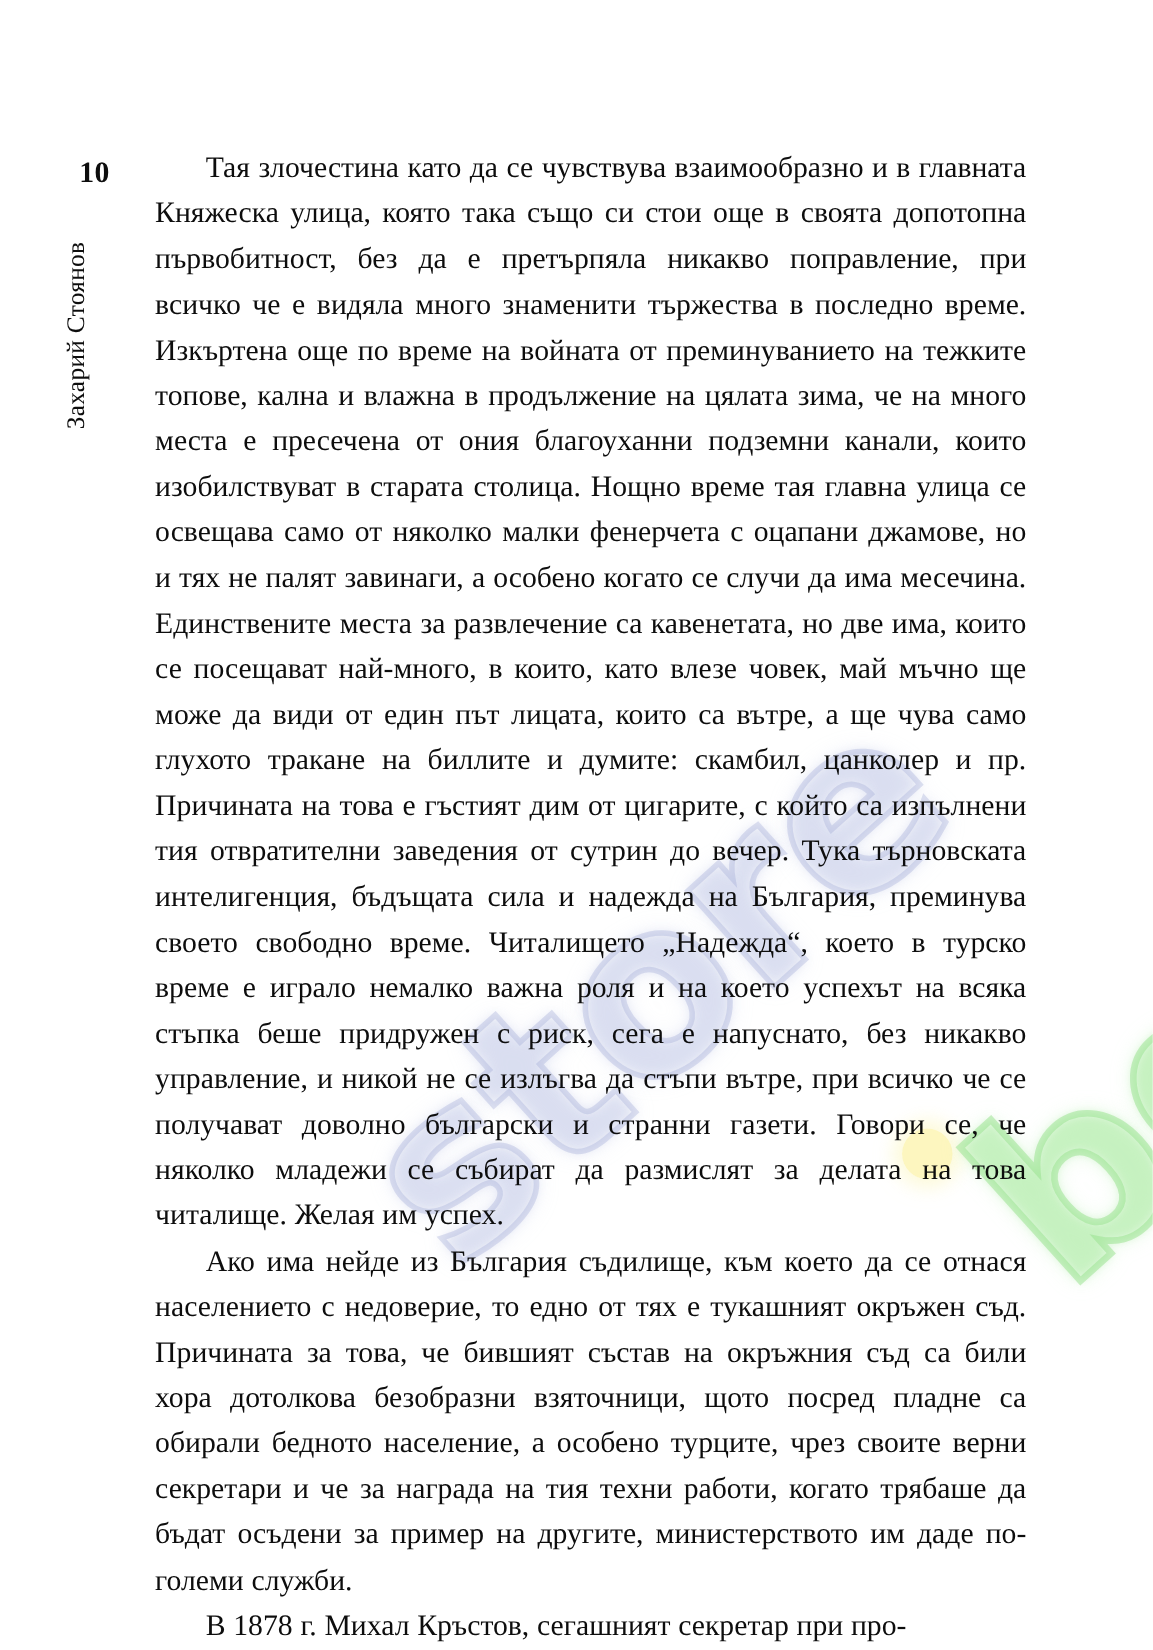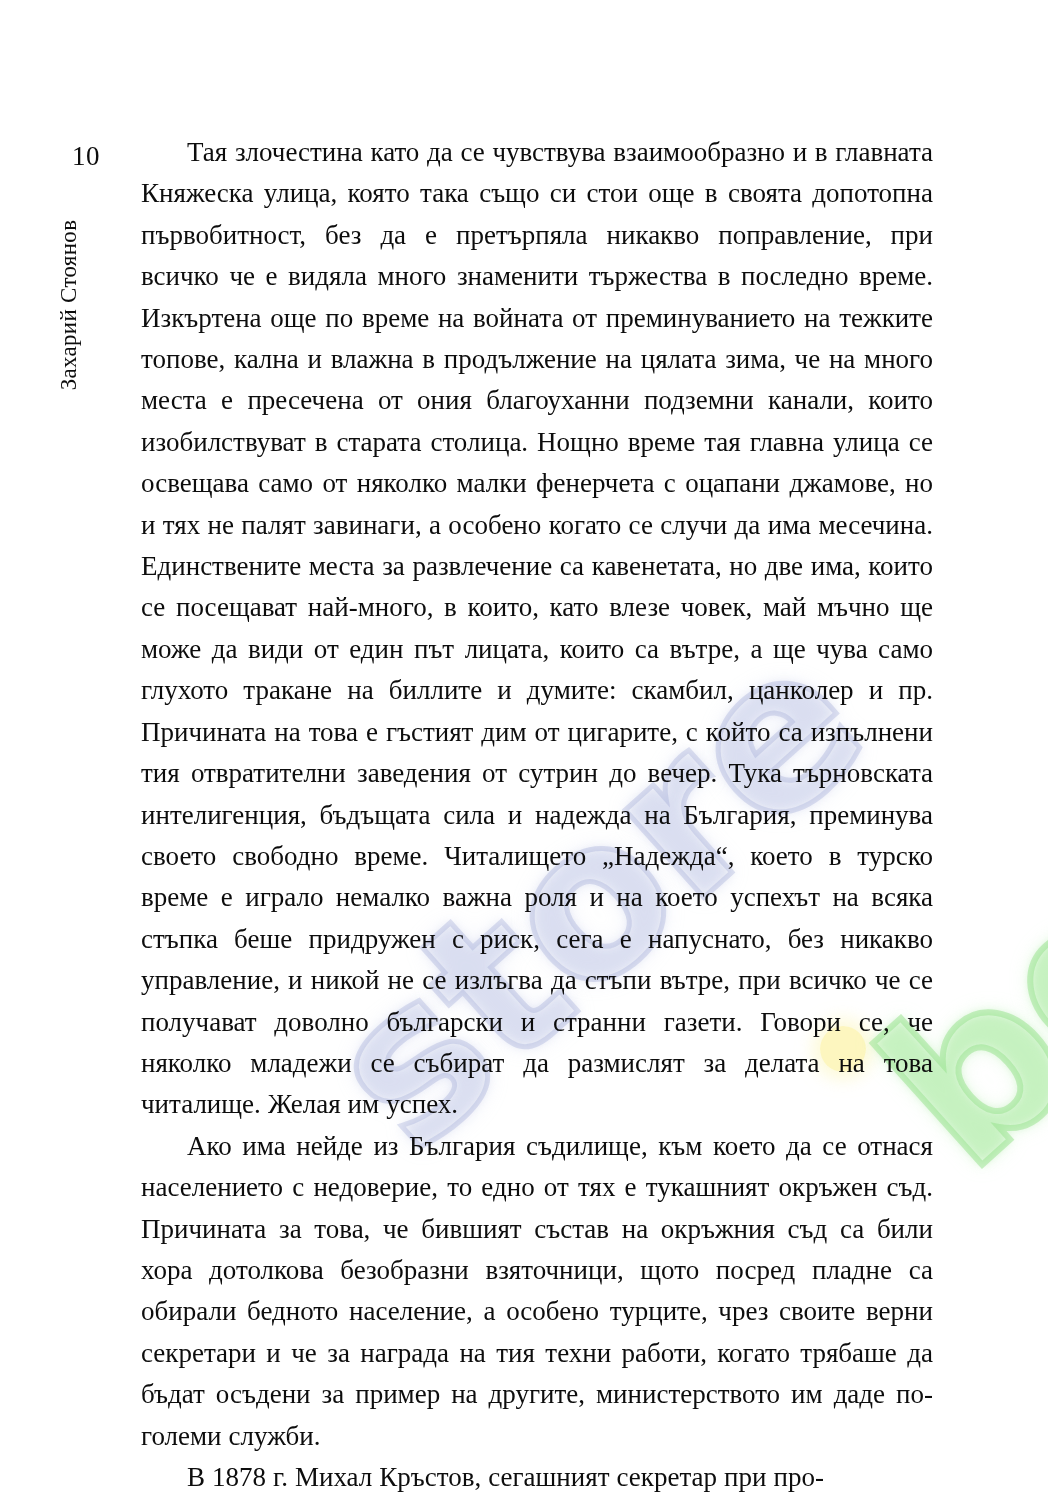--- a/index.html
+++ b/index.html
@@ -75,21 +75,21 @@
     box-shadow: 0 0 16px 8px rgba(252, 246, 190, 0.55);
   }
 
   
   #folio {
     position: absolute;
     left: 72px;
     top: 141px;
     z-index: 3;
     font-size: 27px;
-    font-weight: 400;
+    font-weight: 700;
     letter-spacing: 0.5px;
   }
 
   #running-head {
     position: absolute;
     left: 56px;
     top: 190px;
     z-index: 3;
     width: 230px;
     height: 40px;

